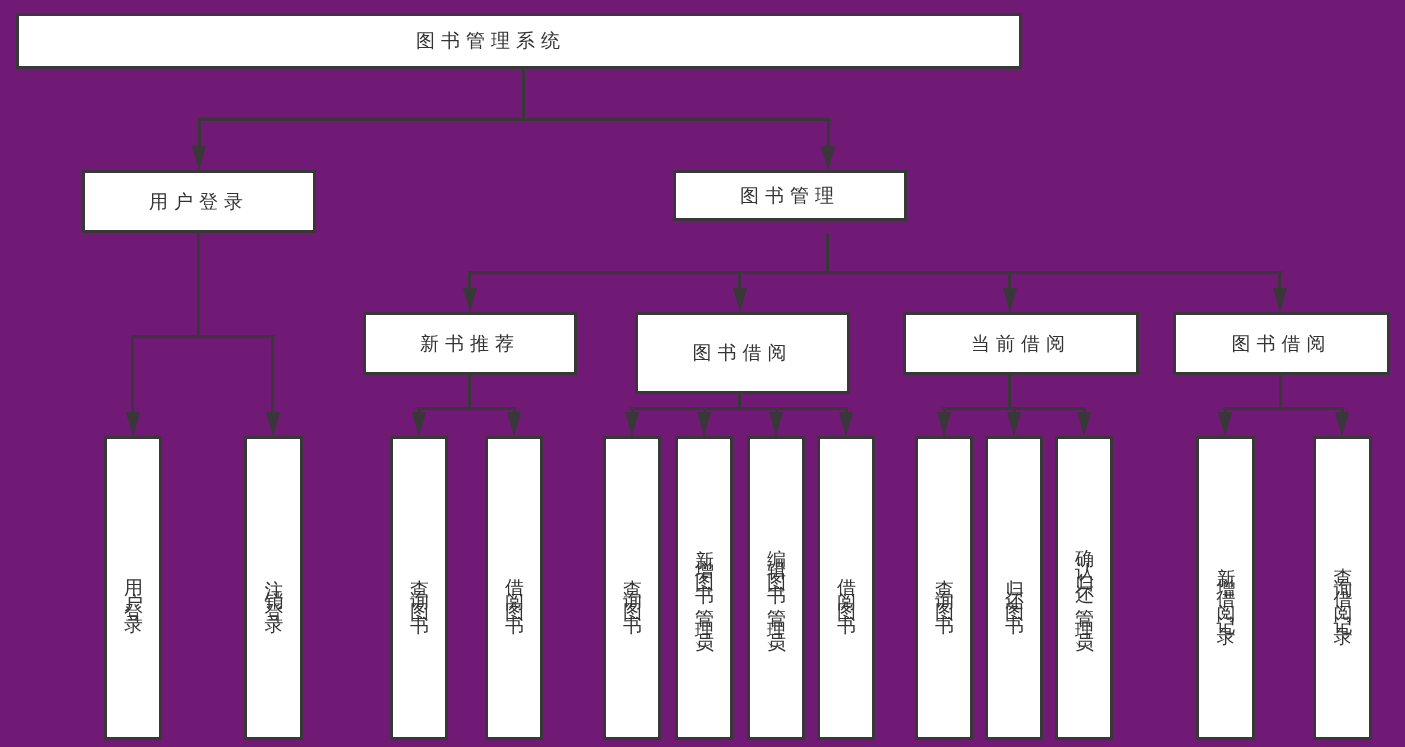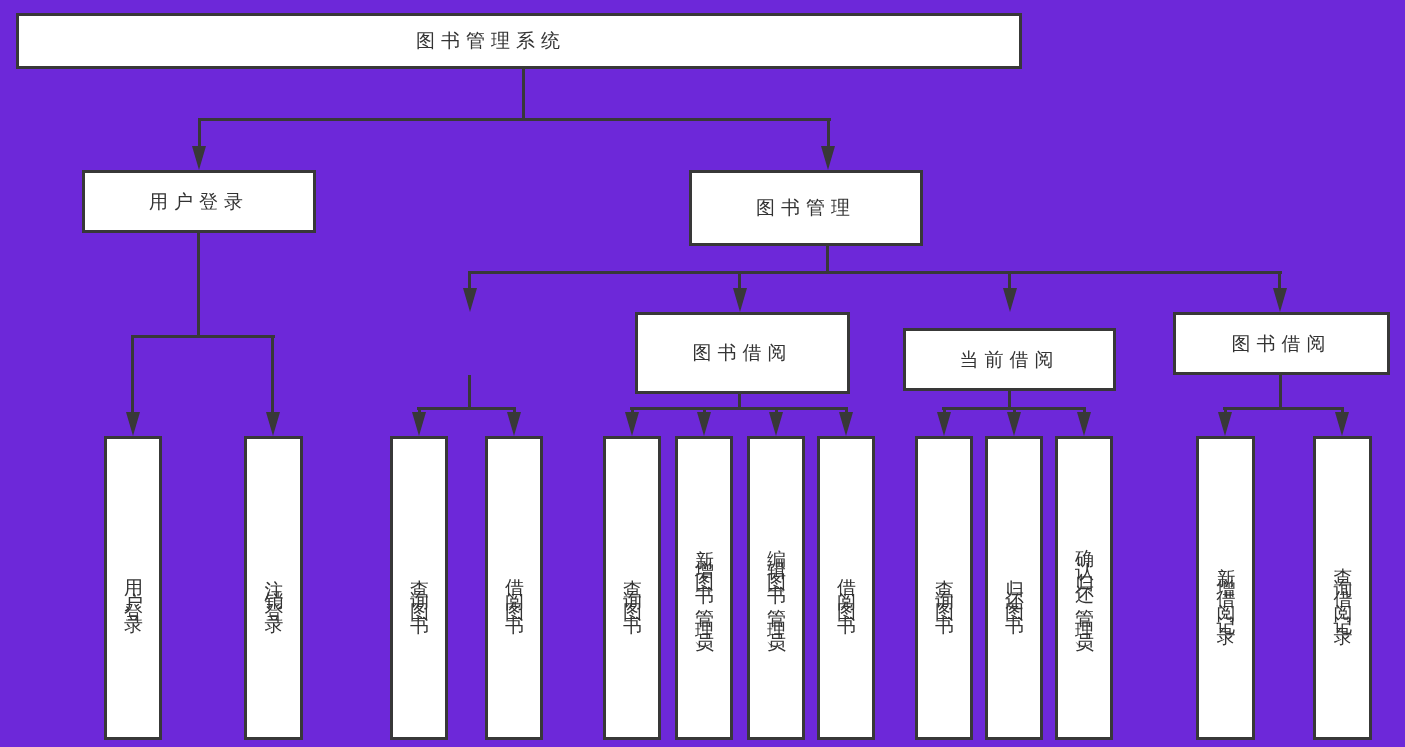--- a/index.html
+++ b/index.html
@@ -1,19 +1,19 @@
 <!DOCTYPE html>
 <html><head>
 <meta charset="utf-8">
 <style>
   html,body{margin:0;padding:0;background:#ffffff;}
   #stage{
     position:relative;
     width:1405px;height:747px;
-    background:#6d28d9;
+    background:#701a75;
     font-family:"Liberation Sans", sans-serif;
     overflow:hidden;
   }
   .box{
     position:absolute;
     box-sizing:border-box;
     border:3px solid #383838;
     background:#ffffff;
     display:flex;
     align-items:center;
@@ -111,24 +111,25 @@
   <div class="vl" style="left:1279px;top:375px;height:34px"></div>
   <div class="hl" style="left:1223px;top:407px;width:121px"></div>
   <div class="vl" style="left:1224px;top:407px;height:8px"></div>
   <div class="ah" style="left:1218px;top:412px"></div>
   <div class="vl" style="left:1341px;top:407px;height:8px"></div>
   <div class="ah" style="left:1335px;top:412px"></div>
 
   <div class="box hbox" style="left:16px;top:13px;width:1006px;height:56px;padding-right:56px">图书管理系统</div>
 
   <div class="box hbox" style="left:82px;top:170px;width:234px;height:63px">用户登录</div>
-  <div class="box hbox" style="left:689px;top:170px;width:234px;height:76px">图书管理</div>
+  <div class="box hbox" style="left:673px;top:170px;width:234px;height:51px">图书管理</div>
 
+  <div class="box hbox" style="left:363px;top:312px;width:214px;height:63px">新书推荐</div>
   <div class="box hbox" style="left:635px;top:312px;width:215px;height:82px">图书借阅</div>
-  <div class="box hbox" style="left:903px;top:328px;width:213px;height:63px">当前借阅</div>
+  <div class="box hbox" style="left:903px;top:312px;width:236px;height:63px">当前借阅</div>
   <div class="box hbox" style="left:1173px;top:312px;width:217px;height:63px">图书借阅</div>
 
   <div class="box vbox" style="left:104px;top:436px;width:58px;height:304px">
     <span class="vtext">用户登录</span>
   </div>
   <div class="box vbox" style="left:244px;top:436px;width:59px;height:304px">
     <span class="vtext">注销登录</span>
   </div>
 
   <div class="box vbox" style="left:390px;top:436px;width:58px;height:304px">

